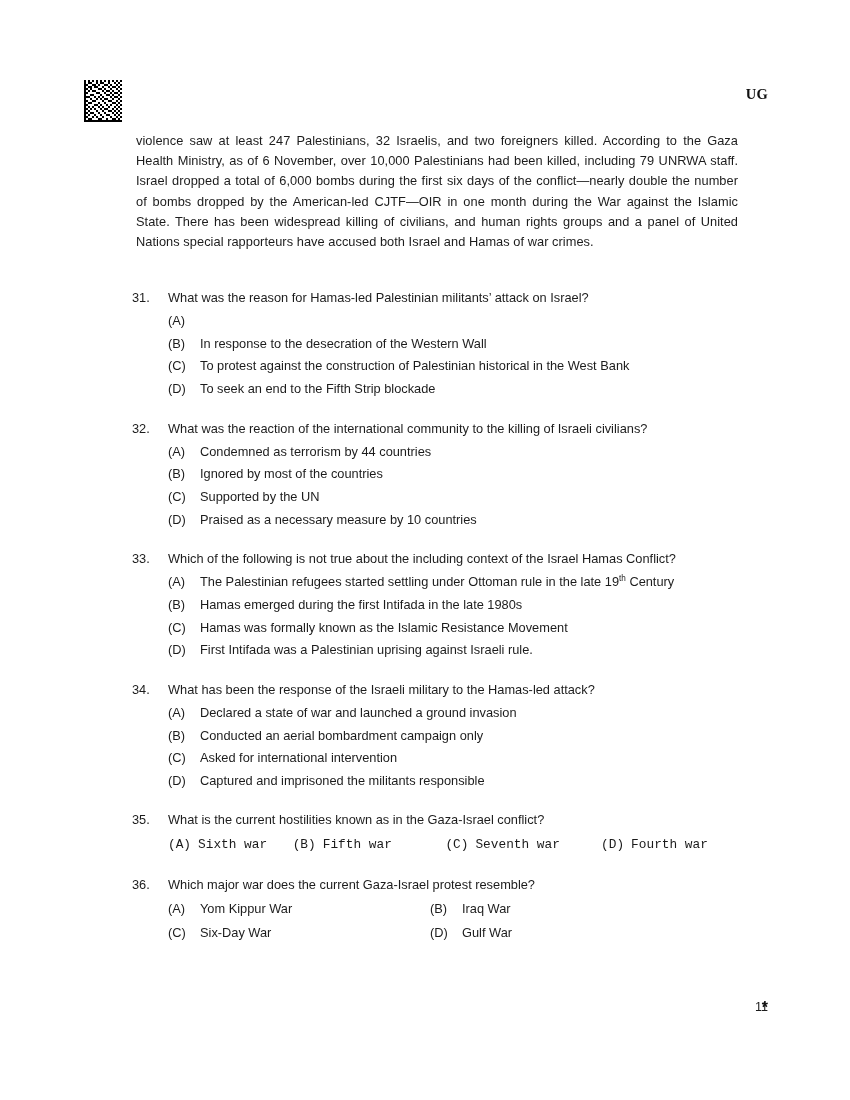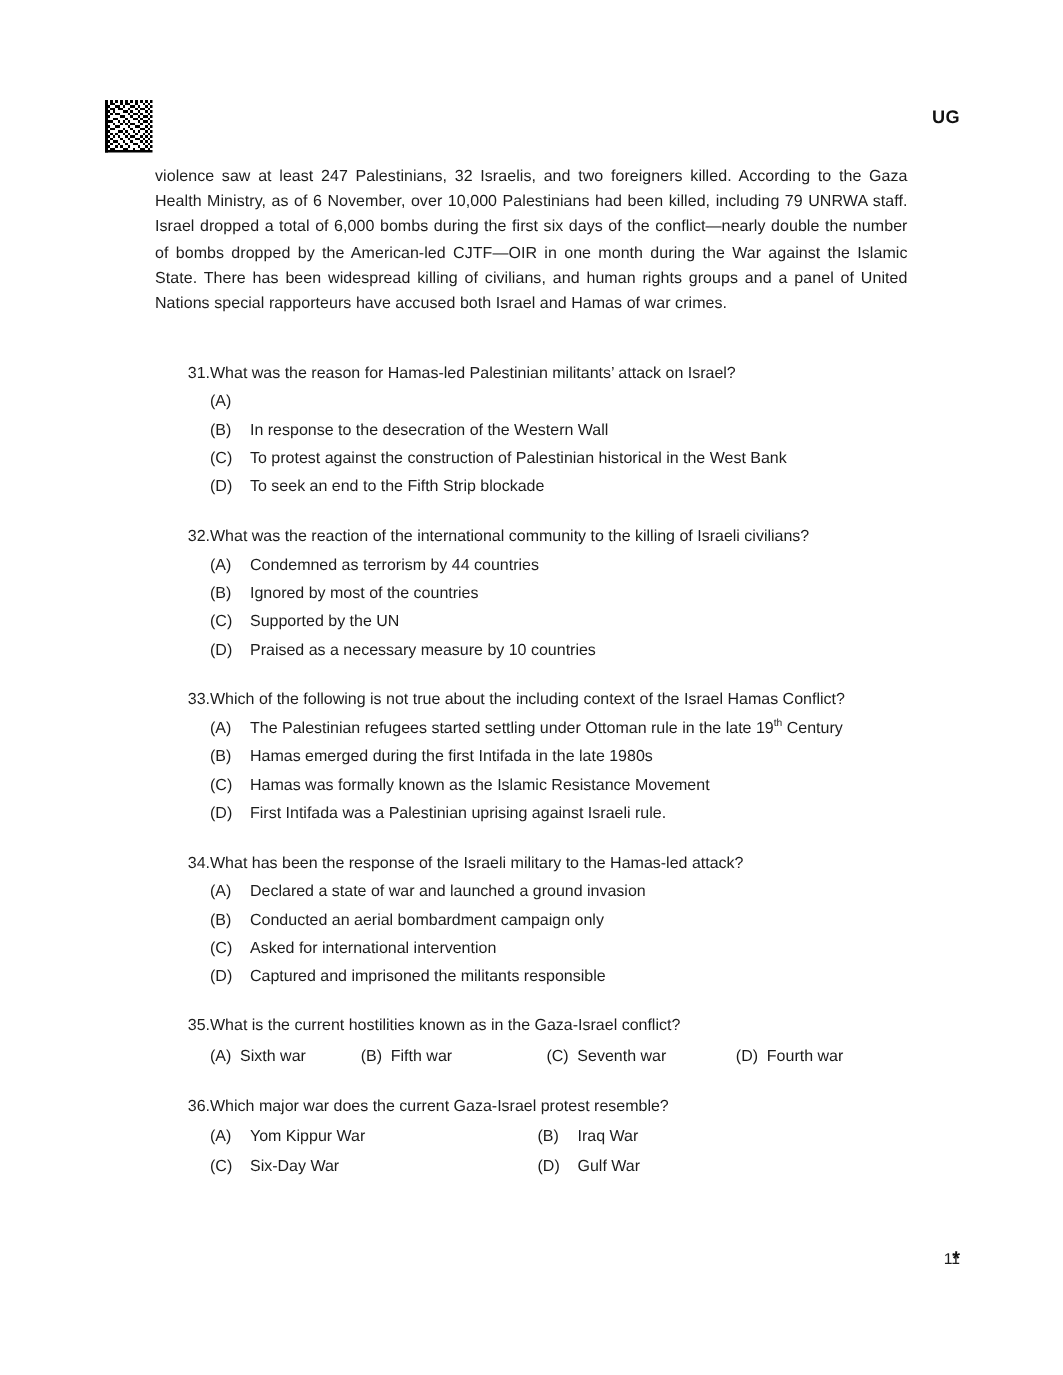--- a/index.html
+++ b/index.html
@@ -42,26 +42,27 @@
     display: block;
   }
   .paper-code {
     position: absolute;
     right: 0;
     top: 6px;
     font-size: 14.5px;
     font-weight: bold;
     letter-spacing: 0.3px;
     color: #111;
+    font-family: Liberation Serif, serif;
   }
 
   
   .passage {
     position: absolute;
-    left: 124px;
+    left: 136px;
     top: 131px;
     width: 602px;
     font-size: 12.8px;
     line-height: 20.2px;
     text-align: justify;
     text-justify: inter-word;
     color: #1c1c1c;
     letter-spacing: 0.05px;
   }
 
@@ -79,21 +80,21 @@
   .q-head {
     display: flex;
     align-items: flex-start;
     font-size: 12.8px;
     line-height: 20.2px;
     color: #1c1c1c;
   }
   .q-num {
     width: 36px;
     flex: 0 0 36px;
-    text-align: right;
+    text-align: left;
     padding-left: 0px;
   }
   .q-text {
     flex: 1 1 auto;
     text-align: justify;
     text-justify: inter-word;
   }
   .q-text.nojustify { text-align: left; }
 
   .options {
@@ -121,20 +122,21 @@
     margin-top: 20px;
   }
 
   
   .options.inline-row {
     display: block;
     padding-left: 36px;
     white-space: nowrap;
     font-size: 12.8px;
     line-height: 24px;
+    font-family: Liberation Mono, monospace;
   }
   .options.inline-row .inline-opt {
     display: inline-block;
   }
   .options.inline-row .inline-opt .opt-label {
     display: inline-block;
     width: auto;
     margin-right: 7px;
   }
   .options.inline-row .inline-opt .opt-text {

